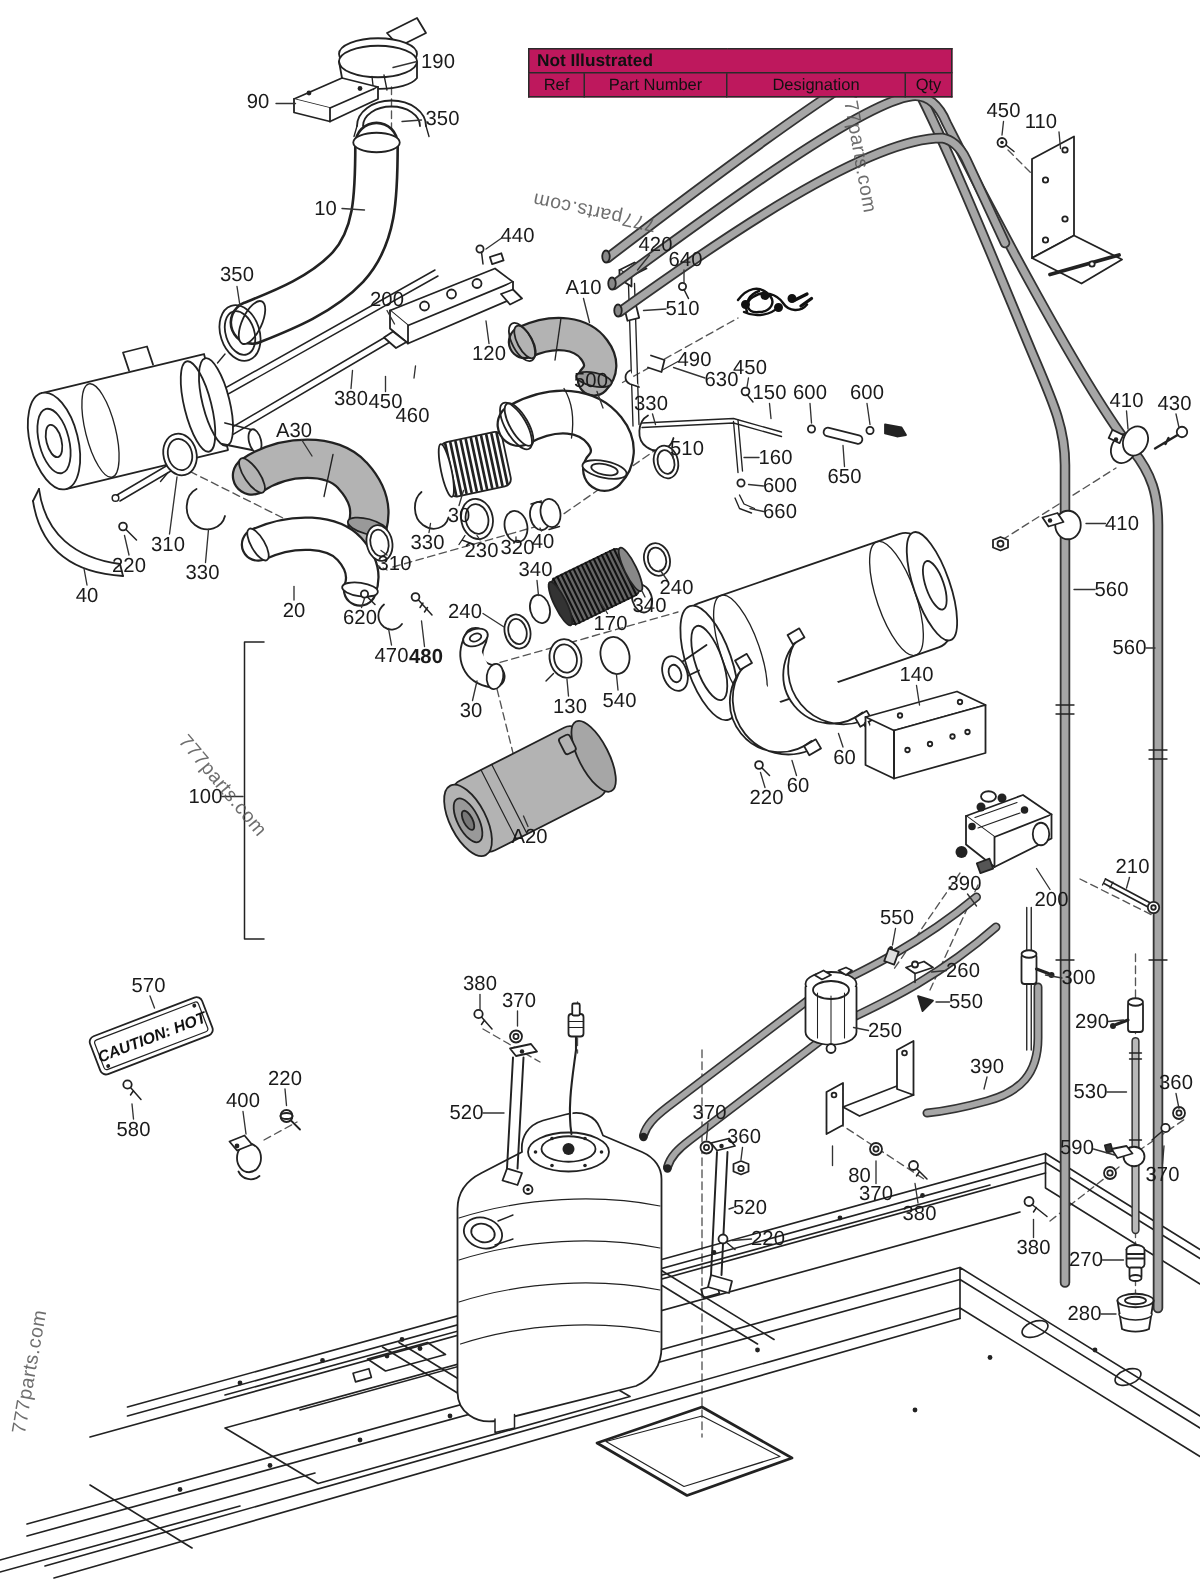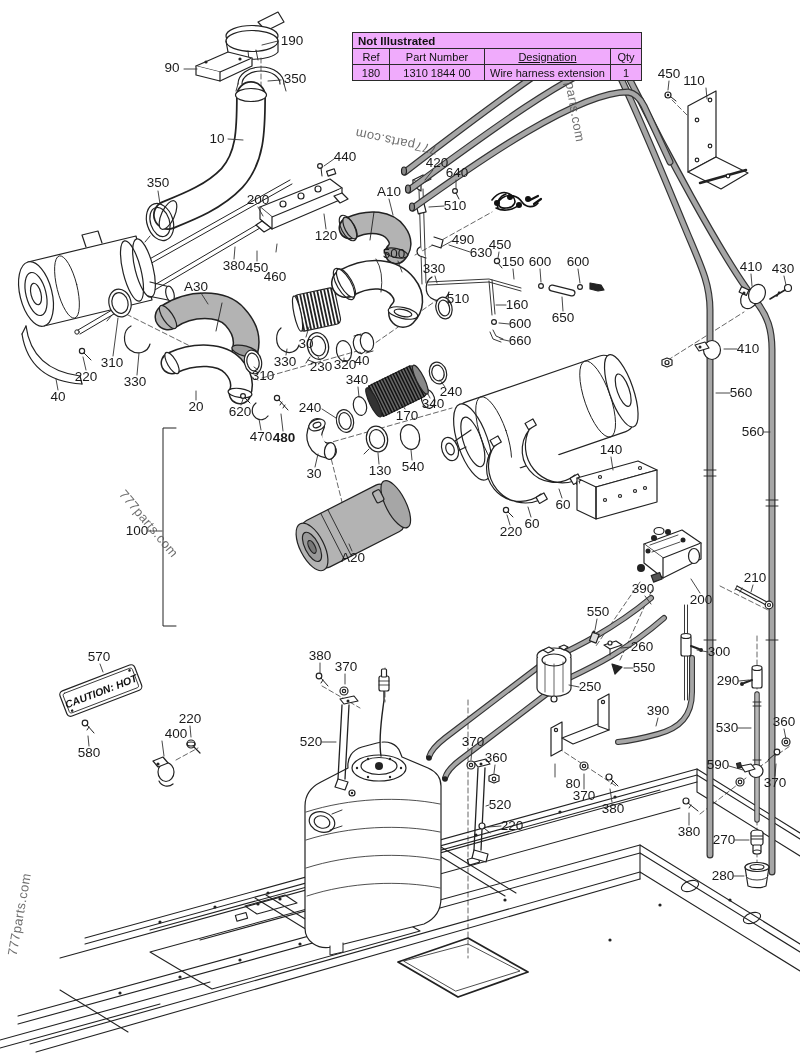--- a/index.html
+++ b/index.html
@@ -4,26 +4,26 @@
 <style>
   html,body{margin:0;padding:0;background:#fff;}
   .page{position:relative;width:800px;height:1055px;background:#fff;overflow:hidden;
         font-family:"Liberation Sans",sans-serif;}
   .page svg{position:absolute;left:0;top:0;}
   #labels{position:absolute;left:0;top:0;width:100%;height:100%;pointer-events:none;}
   .plabel{position:absolute;transform:translate(-50%,-50%);font-size:13.5px;color:#1a1a1a;
           white-space:nowrap;line-height:1;}
   .wm{position:absolute;font-size:13px;color:#555;opacity:.85;letter-spacing:.4px;
       white-space:nowrap;transform-origin:0 50%;}
-  table.ni{position:absolute;left:352px;top:32px;border-collapse:collapse;background:#f0abfc;
+  table.ni{position:absolute;left:352px;top:32px;border-collapse:collapse;background:#be185d;
            font-size:11px;color:#111;}
   table.ni td,table.ni th{border:1px solid #2a2a2a;padding:1px 5px;text-align:center;font-weight:normal;height:13px;}
   table.ni .title{font-weight:bold;text-align:left;font-size:11.5px;}
   table.ni .c-ref{min-width:26px;margin-top:42px;} table.ni .c-pn{min-width:84px;}
-  table.ni .c-des{min-width:108px;text-decoration:underline;} table.ni .c-qty{min-width:20px;}
+  table.ni .c-des{min-width:108px;} table.ni .c-qty{min-width:20px;}
 </style>
 </head>
 <body>
 
 <div class="page">
 
 <svg width="800" height="1055" viewBox="0 0 800 1055" stroke="#222" stroke-width="1.2" fill="none" stroke-linecap="round" stroke-linejoin="round">
 
   <g stroke="#555" stroke-width="0.9" st="" fill="none" stroke-dasharray="5 3">
     <path d="M261,58 L261,90"></path>
@@ -731,21 +731,21 @@
       <div class="plabel" style="left: 658px; top: 711px;">390</div>
       <div class="plabel" style="left: 727px; top: 728px;">530</div>
       <div class="plabel" style="left: 784px; top: 722px;">360</div>
       <div class="plabel" style="left: 718px; top: 765px;">590</div>
       <div class="plabel" style="left: 775px; top: 783px;">370</div>
       <div class="plabel" style="left: 689px; top: 832px;">380</div>
       <div class="plabel" style="left: 724px; top: 840px;">270</div>
       <div class="plabel" style="left: 723px; top: 876px;">280</div>
       <div class="plabel" style="left: 99px; top: 657px;">570</div>
       <div class="plabel" style="left: 89px; top: 753px;">580</div>
-      <div class="plabel" style="left: 176px; top: 734px;">400</div>
+      <div class="plabel" style="left: 162px; top: 734px;">400</div>
       <div class="plabel" style="left: 190px; top: 719px;">220</div>
       <div class="plabel" style="left: 320px; top: 656px;">380</div>
       <div class="plabel" style="left: 346px; top: 667px;">370</div>
       <div class="plabel" style="left: 311px; top: 742px;">520</div>
       <div class="plabel" style="left: 473px; top: 742px;">370</div>
       <div class="plabel" style="left: 496px; top: 758px;">360</div>
       <div class="plabel" style="left: 500px; top: 805px;">520</div>
       <div class="plabel" style="left: 512px; top: 826px;">220</div>
       <div class="plabel" style="left: 555px; top: 784px; padding-left: 36px;">80</div>
       <div class="plabel" style="left: 584px; top: 796px;">370</div>
@@ -760,22 +760,16 @@
   <tbody>
     <tr>
           <td class="title" colspan="4">Not Illustrated</td>
         </tr>
     <tr>
       <th class="c-ref">Ref</th>
       <th class="c-pn">Part Number</th>
       <th class="c-des">Designation</th>
       <th class="c-qty">Qty</th>
     </tr>
-    <tr>
-      <td>180</td>
-      <td>1310 1844 00</td>
-      <td>Wire harness extension</td>
-      <td>1</td>
-    </tr>
   </tbody>
 </table>
 
 </div>
 
 </body></html>

